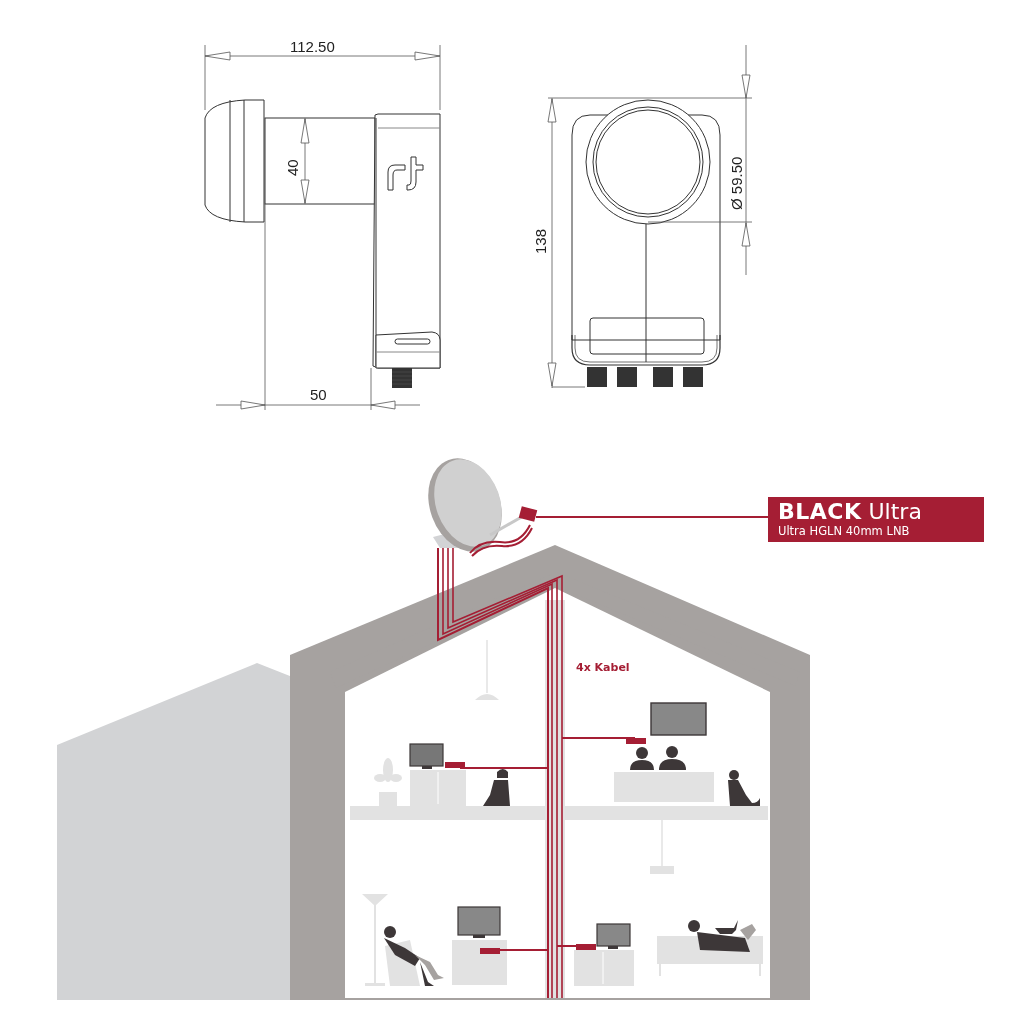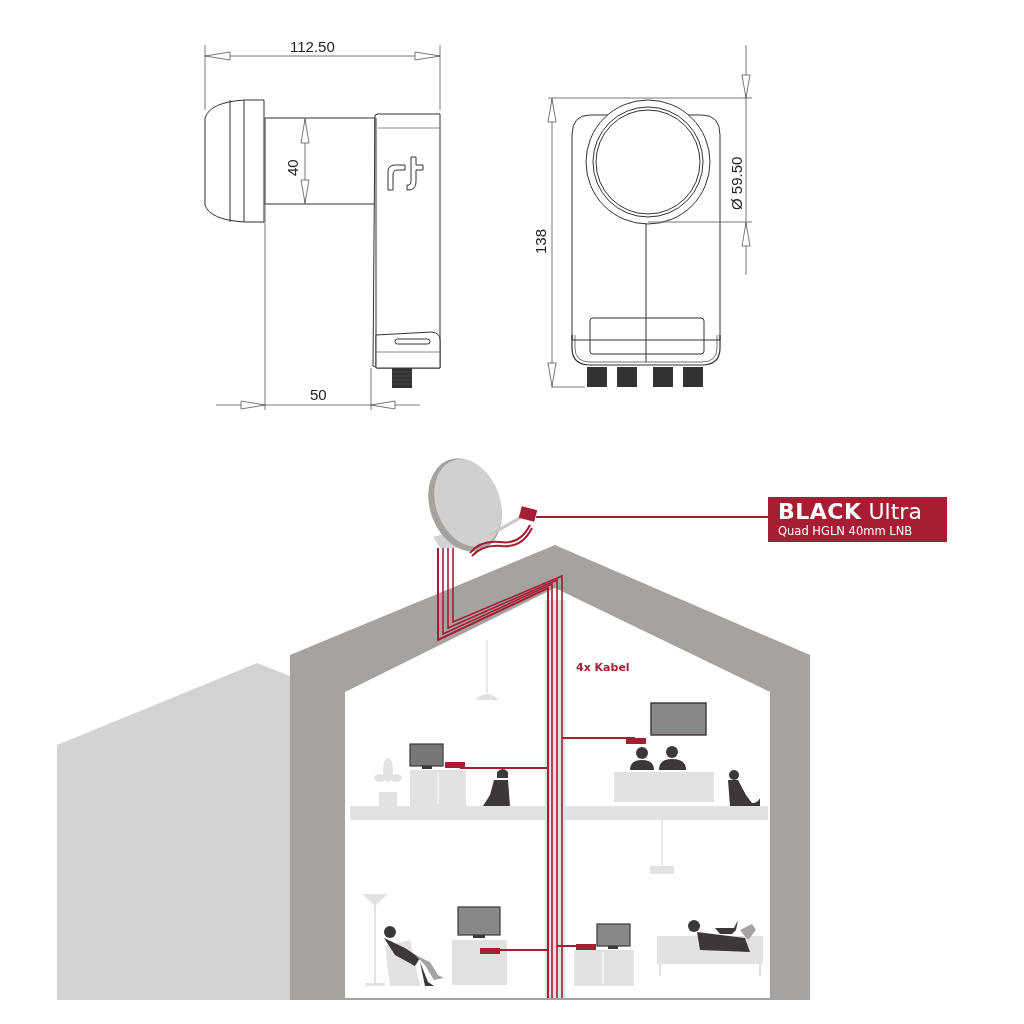--- a/index.html
+++ b/index.html
@@ -1,21 +1,21 @@
 <!DOCTYPE html>
 <html><head>
 <meta charset="utf-8">
 <style>
   html, body { margin: 0; padding: 0; background: #ffffff; }
   body { width: 1024px; height: 1024px; position: relative; overflow: hidden;
          font-family: "Liberation Sans", sans-serif; }
   svg { position: absolute; left: 0; top: 0; }
   .dim-text { font-family: "Liberation Sans", sans-serif; font-size: 15px; fill: #222; }
   .kabel { font-family: "DejaVu Sans", sans-serif; font-size: 11px; fill: #a51e34; font-weight: bold; }
-  .badge { position: absolute; left: 768px; top: 497px; width: 179px; height: 45px;
+  .badge { position: absolute; left: 768px; top: 497px; width: 216px; height: 45px;
            background: #a51e34; color: #fff; box-sizing: border-box; padding: 3px 8px 0 10px; }
   .badge .l1 { font-family: "DejaVu Sans", sans-serif; font-size: 22px; line-height: 24px; white-space: nowrap; }
   .badge .l1 .b { font-weight: bold; letter-spacing: 0.5px; }
   .badge .l1 .u { font-weight: normal; }
   .badge .l2 { font-family: "DejaVu Sans", sans-serif; font-size: 11.5px; line-height: 14px; white-space: nowrap; }
 </style>
 </head>
 <body>
 
 <svg width="1024" height="1024" viewBox="0 0 1024 1024">
@@ -240,14 +240,14 @@
   <line x1="536" y1="517" x2="768" y2="517" stroke="#a51e34" stroke-width="2"></line>
 
   <text class="kabel" x="576" y="671">4x Kabel</text>
 </svg>
 
 <div class="badge">
   <div class="l1">
     <span class="b">BLACK</span>
     <span class="u">Ultra</span>
   </div>
-  <div class="l2">Quad HGLN 40mm LNB</div>
+  <div class="l2">Ultra HGLN 40mm LNB</div>
 </div>
 
 </body></html>

